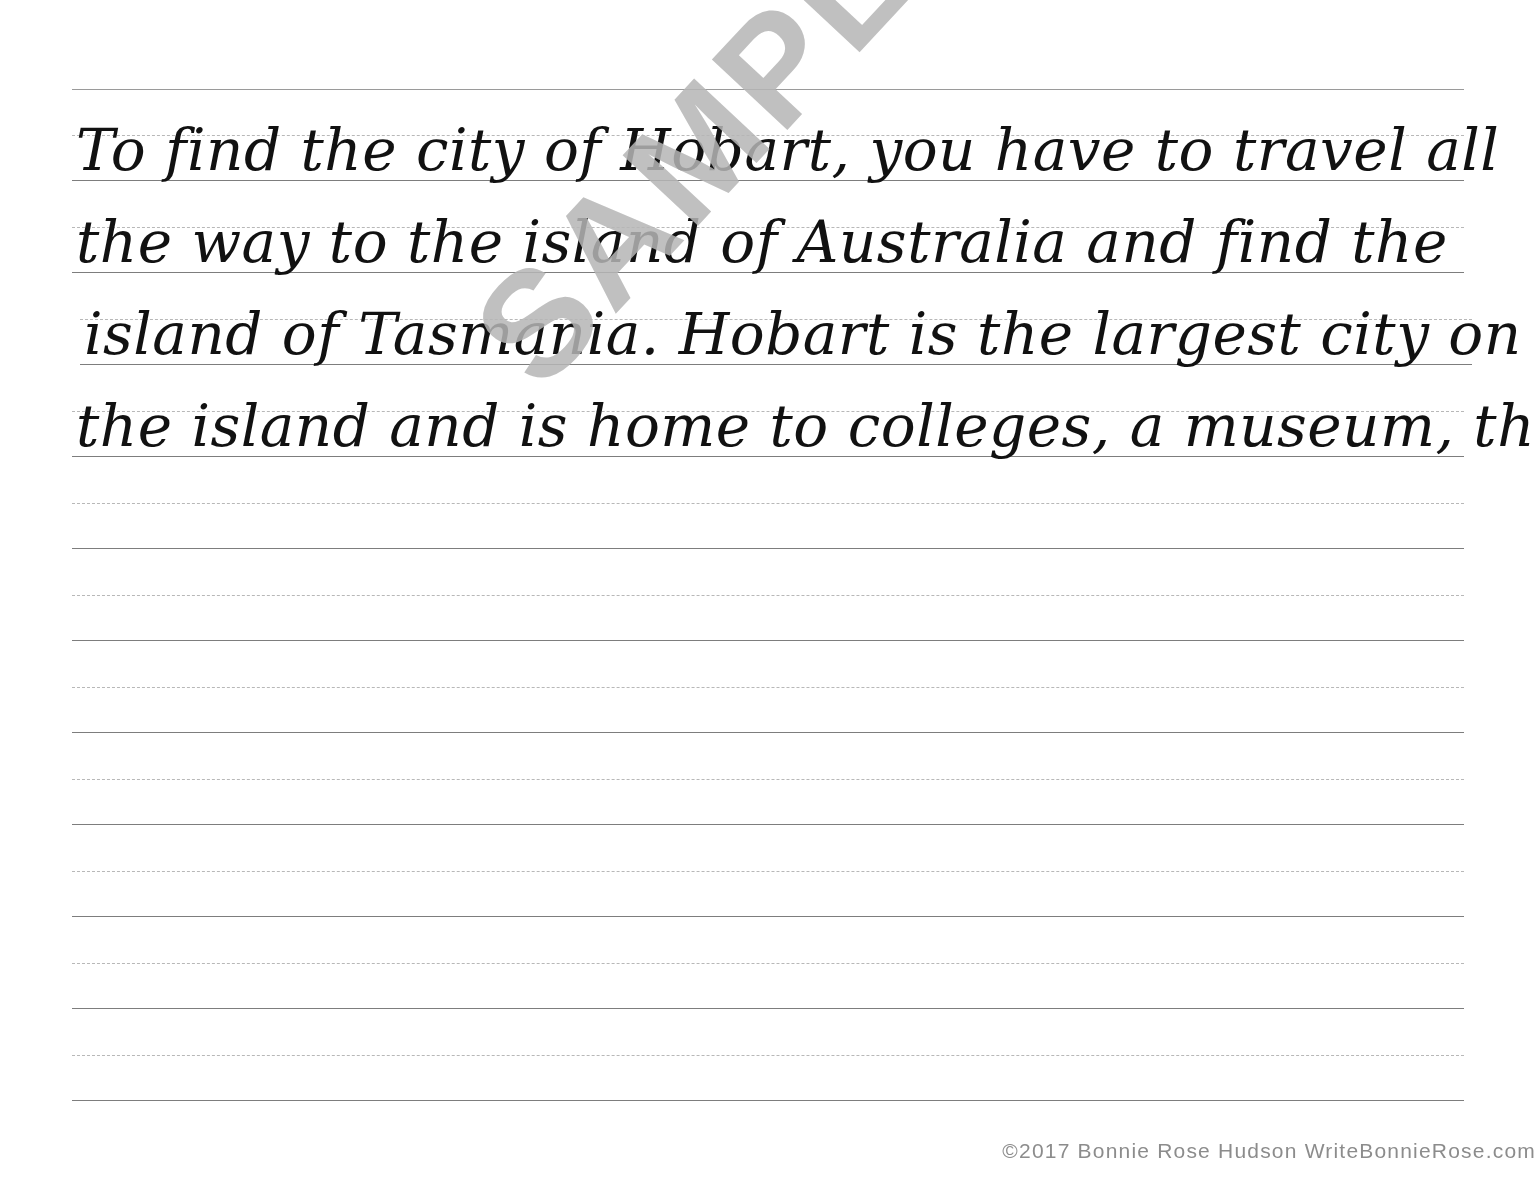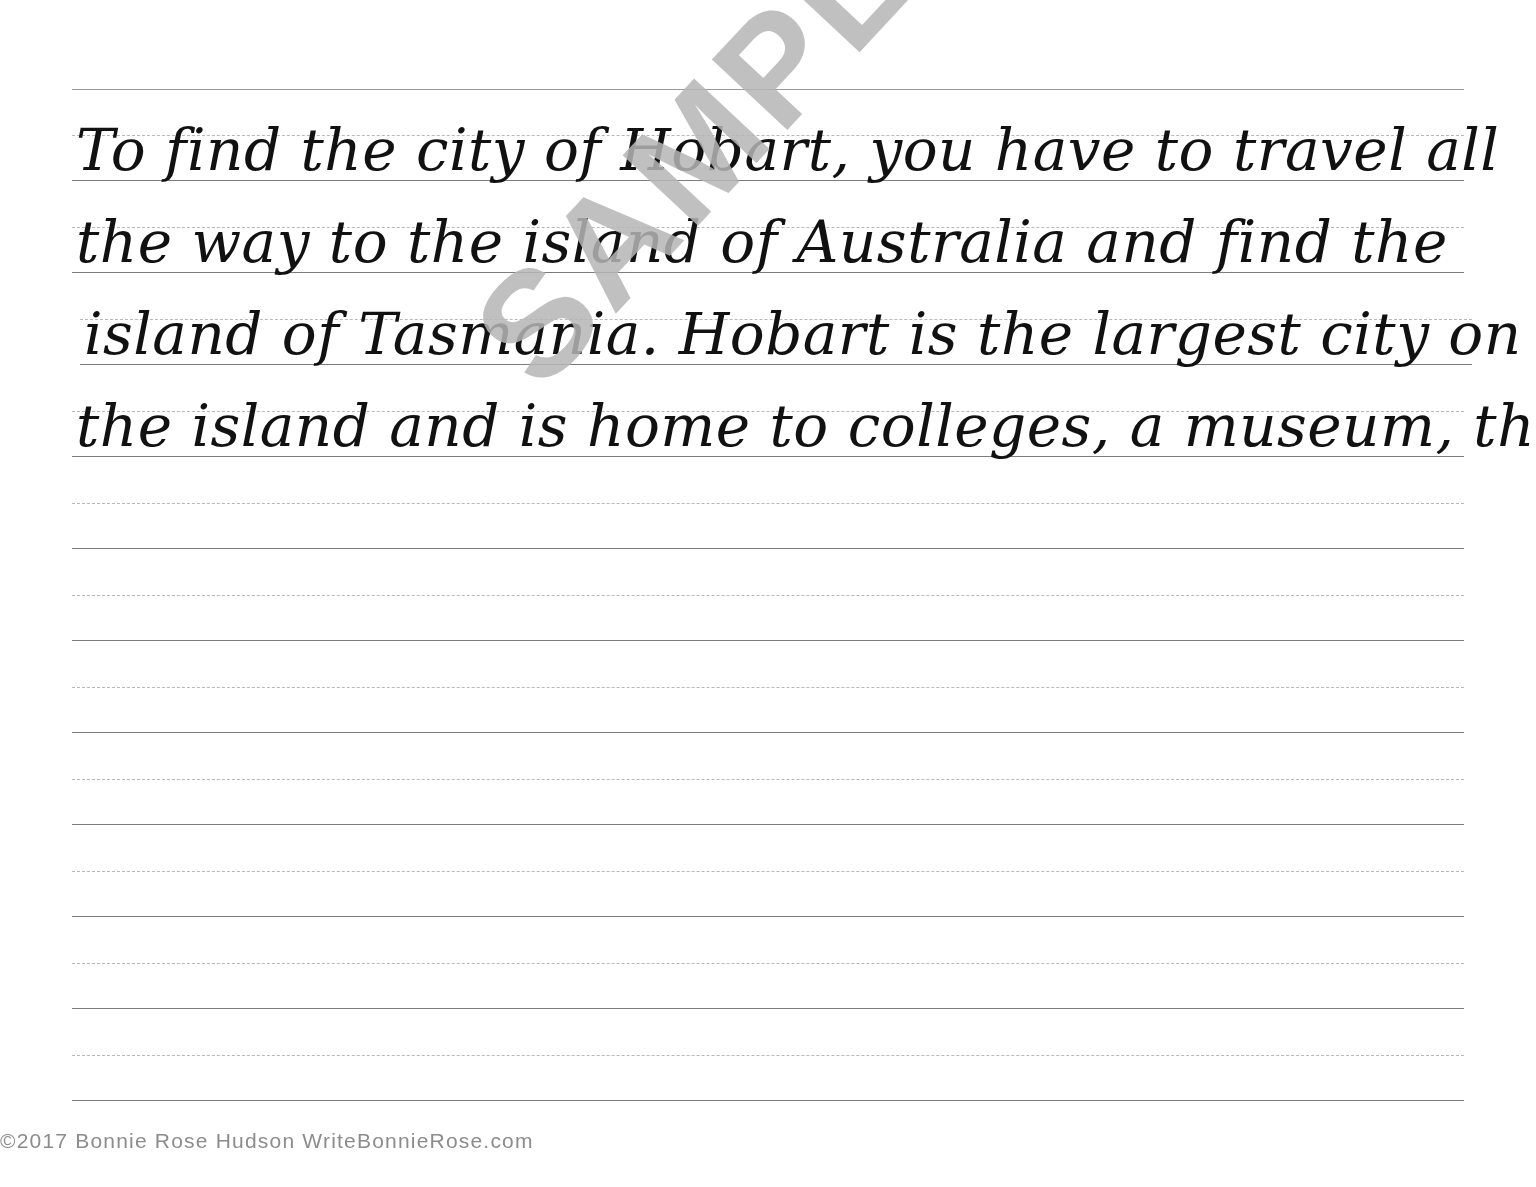--- a/index.html
+++ b/index.html
@@ -86,22 +86,22 @@
     transform-origin: 0 0;
     pointer-events: none;
     user-select: none;
   }
 
   
   #footer {
     position: absolute;
     left: 0;
     right: 0;
-    bottom: 34px;
-    text-align: left;
+    bottom: 24px;
+    text-align: right;
     font-family: "Liberation Sans", sans-serif;
     font-size: 21px;
     letter-spacing: 1.2px;
     color: #8c8c8c;
   }
 </style>
 </head>
 <body>
 
 <div id="page">

